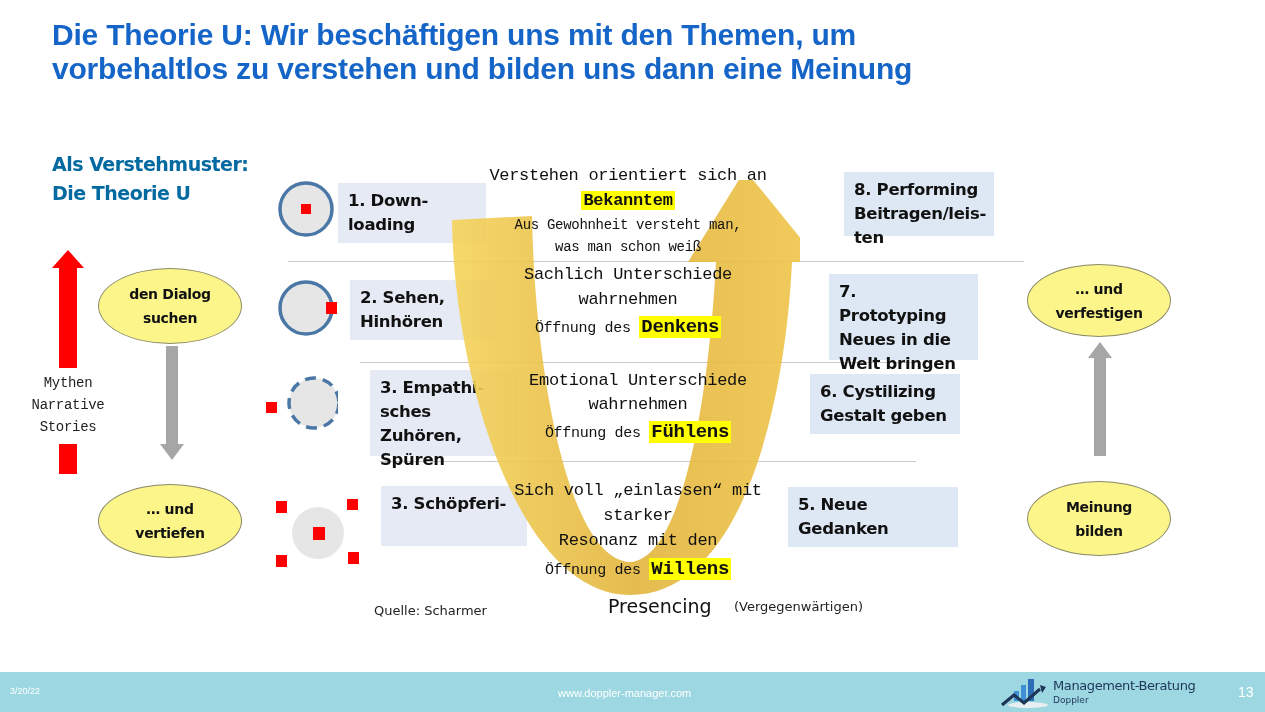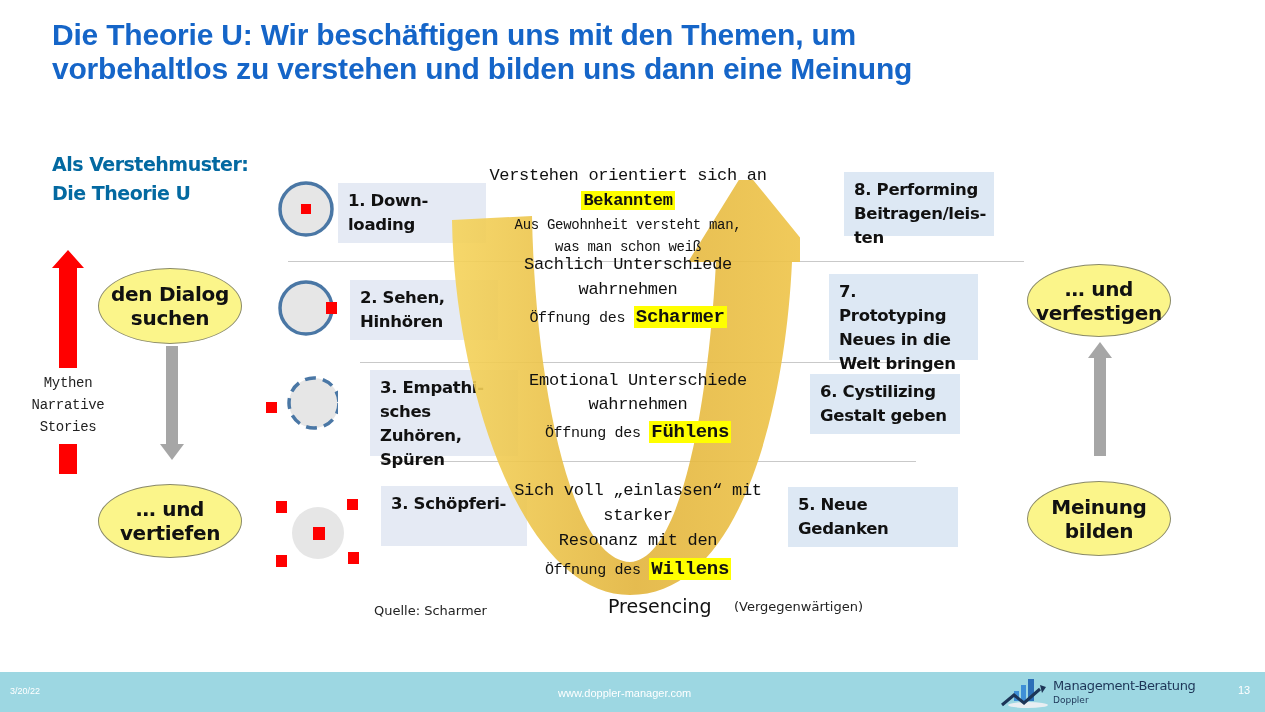--- a/index.html
+++ b/index.html
@@ -6,21 +6,21 @@
   body { width:1265px; height:712px; position:relative; overflow:hidden; background:#ffffff; font-family:"Liberation Sans", sans-serif; color:#111; }
   .abs { position:absolute; }
   .title { left:52px; top:18px; width:1000px; font-family:"Liberation Sans", sans-serif; font-weight:bold; font-size:30px; line-height:34px; color:#1565c8; letter-spacing:-0.2px; }
   .title div { white-space:nowrap; }
   .subtitle { left:52px; top:150px; font-weight:bold; font-size:19px; line-height:29px; color:#0369a1; font-family:"DejaVu Sans", sans-serif; letter-spacing:-0.5px; }
   .sep { height:1px; background:#c9c9c9; }
   .step { background:rgba(210,224,240,0.75); font-family:"DejaVu Sans", sans-serif; font-weight:bold; font-size:16.5px; line-height:24px; padding:6px 10px; box-sizing:border-box; color:#111; letter-spacing:-0.3px; }
   .step.left { background:rgba(226,232,243,0.9); }
   .center-text { text-align:center; font-family:Liberation Mono, monospace; color:#111; letter-spacing:-0.3px; }
   .hl { background:#ffff00; font-weight:bold; padding:0 2px; }
-  .ellipse { background:#fbf58a; border:1px solid #8a8a6a; border-radius:50%; display:flex; align-items:center; justify-content:center; text-align:center; font-family:"DejaVu Sans", sans-serif; font-weight:bold; font-size:20px; line-height:24px; color:#111; box-sizing:border-box; letter-spacing:-0.3px; }
+  .ellipse { background:#fbf58a; border:1px solid #8a8a6a; border-radius:50%; display:flex; align-items:center; justify-content:center; text-align:center; font-family:"DejaVu Sans", sans-serif; font-weight:bold; font-size:14px; line-height:24px; color:#111; box-sizing:border-box; letter-spacing:-0.3px; }
   .footer { left:0; top:672px; width:1265px; height:40px; background:#9dd7e2; }
   .footer-text { color:#ffffff; font-size:10px; font-family:"Liberation Sans", sans-serif; }
   .small { font-family:"DejaVu Sans", sans-serif; font-size:13px; color:#222; }
 </style>
 </head>
 <body>
 
 <div class="abs title">
   <div>Die Theorie U: Wir beschäftigen uns mit den Themen, um</div>
   <div>vorbehaltlos zu verstehen und bilden uns dann eine Meinung</div>
@@ -84,24 +84,24 @@
   <div>5. Neue</div>
   <div>Gedanken</div>
 </div>
 
 <div class="abs center-text" style="left:488px; top:164px; width:280px;">
   <div style="font-size:17px; line-height:24px;">Verstehen orientiert sich an</div>
   <div style="font-size:17px; line-height:26px;"><span class="hl">Bekanntem</span></div>
   <div style="font-size:14px; line-height:22px;">Aus Gewohnheit versteht man,</div>
   <div style="font-size:14px; line-height:22px;">was man schon weiß</div>
 </div>
-<div class="abs center-text" style="left:500px; top:252px; width:256px;">
+<div class="abs center-text" style="left:500px; top:262px; width:256px;">
   <div style="font-size:17px; line-height:25px;">Sachlich Unterschiede</div>
   <div style="font-size:17px; line-height:25px;">wahrnehmen</div>
-  <div style="font-size:15px; line-height:30px;"><span>Öffnung des</span> <span class="hl" style="font-size:19px;">Scharmer</span></div>
+  <div style="font-size:15px; line-height:30px;"><span>Öffnung des</span> <span class="hl" style="font-size:19px;">Denkens</span></div>
 </div>
 <div class="abs center-text" style="left:510px; top:369px; width:256px;">
   <div style="font-size:17px; line-height:24px;">Emotional Unterschiede</div>
   <div style="font-size:17px; line-height:24px;">wahrnehmen</div>
   <div style="font-size:15px; line-height:30px;"><span>Öffnung des</span> <span class="hl" style="font-size:19px;">Fühlens</span></div>
 </div>
 <div class="abs center-text" style="left:500px; top:478px; width:276px;">
   <div style="font-size:17px; line-height:25px;">Sich voll „einlassen“ mit starker</div>
   <div style="font-size:17px; line-height:25px;">Resonanz mit den</div>
   <div style="font-size:15px; line-height:32px;"><span>Öffnung des</span> <span class="hl" style="font-size:19px;">Willens</span></div>
@@ -182,13 +182,13 @@
 <svg class="abs" style="left:1000px; top:677px;" width="50" height="32">
   <ellipse cx="28" cy="28" rx="20" ry="3" fill="#e8eef2"></ellipse>
   <rect x="14" y="14" width="5" height="10" fill="#3f8fd6"></rect>
   <rect x="21" y="8" width="5" height="16" fill="#3f8fd6"></rect>
   <rect x="28" y="2" width="6" height="22" fill="#2c6fb8"></rect>
   <polyline points="2,28 14,18 24,26 40,12" fill="none" stroke="#1d3557" stroke-width="3"></polyline>
   <polygon points="40,8 46,10 42,16" fill="#1d3557"></polygon>
 </svg>
 <div class="abs" style="left:1053px; top:678px; font-family:'DejaVu Sans', sans-serif; font-size:13px; color:#1d3557; letter-spacing:-0.4px;">Management-Beratung</div>
 <div class="abs" style="left:1053px; top:695px; font-family:'DejaVu Sans', sans-serif; font-size:9px; color:#1d3557;">Doppler</div>
-<div class="abs footer-text" style="left:1238px; top:684px; font-size:11px;">13</div>
+<div class="abs footer-text" style="left:1238px; top:684px; font-size:14px;">13</div>
 
 </body></html>

